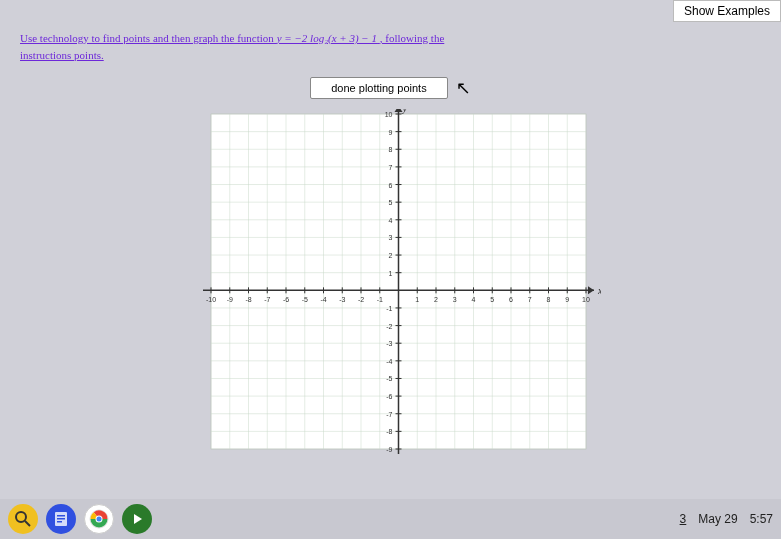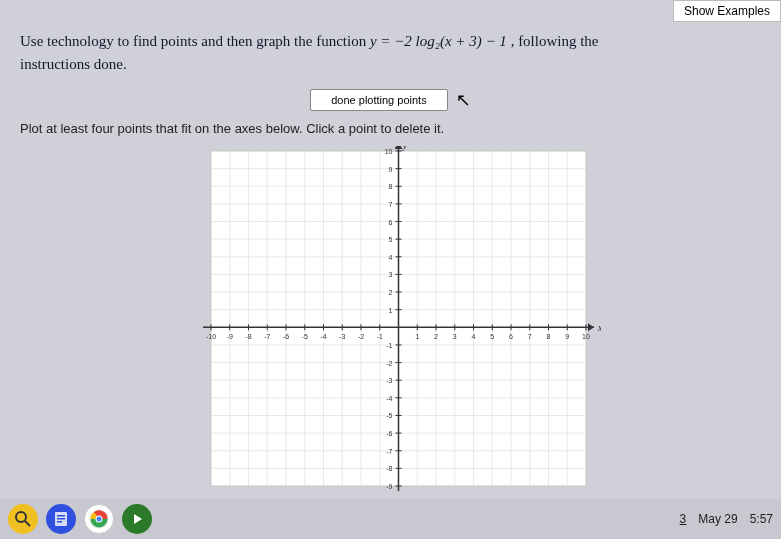--- a/index.html
+++ b/index.html
@@ -30,24 +30,25 @@
     .main-content {
       position: absolute;
       top: 0;
       left: 0;
       right: 0;
       bottom: 40px;
       padding: 30px 20px 10px 20px;
     }
 
     .instruction-text {
-      font-size: 15px;
+      font-size: 11px;
       line-height: 1.5;
-      color: #0f172a;
+      color: #6d28d9;
       margin-bottom: 14px;
+      text-decoration: underline;
     }
 
     
     .button-row {
       display: flex;
       justify-content: center;
       margin-bottom: 10px;
     }
     .done-button {
       background: white;
@@ -136,30 +137,29 @@
 <body>
 
 <div class="top-bar">Show Examples</div>
 
 <div class="main-content">
 
   <div class="instruction-text">
     <span>Use technology to find points and then graph the function </span>
     <span class="math-formula">y = −2 log₂(x + 3) − 1</span>
     <span>, following the</span><br>
-    <span>instructions done.</span>
+    <span>instructions points.</span>
   </div>
 
   <div class="button-row">
     <button class="done-button">done plotting points</button>
 
     <span style="font-size:18px; margin-left:8px; align-self:center;">↖</span>
   </div>
 
-  <div class="plot-instruction">Plot at least four points that fit on the axes below. Click a point to delete it.</div>
 
   <div class="graph-container">
     <svg class="graph-svg" width="420" height="360" viewBox="0 0 420 360">
 
       <rect x="30" y="5" width="375" height="335" fill="white" stroke="#aaa" stroke-width="0.5"></rect>
 
       <g id="grid-group">
           <line x1="30" y1="5" x2="30" y2="340" stroke="#c8d8c8" stroke-width="0.5"></line>
           <line x1="48.75" y1="5" x2="48.75" y2="340" stroke="#c8d8c8" stroke-width="0.5"></line>
           <line x1="67.5" y1="5" x2="67.5" y2="340" stroke="#c8d8c8" stroke-width="0.5"></line>

